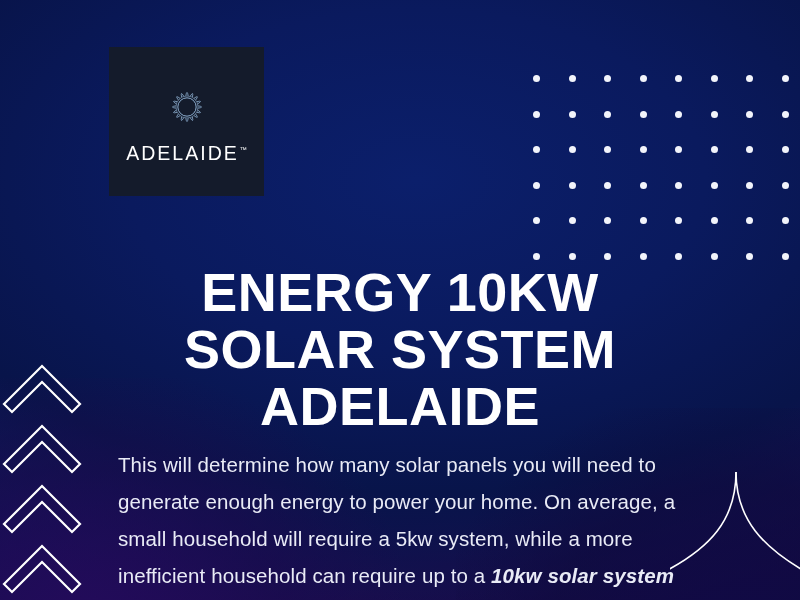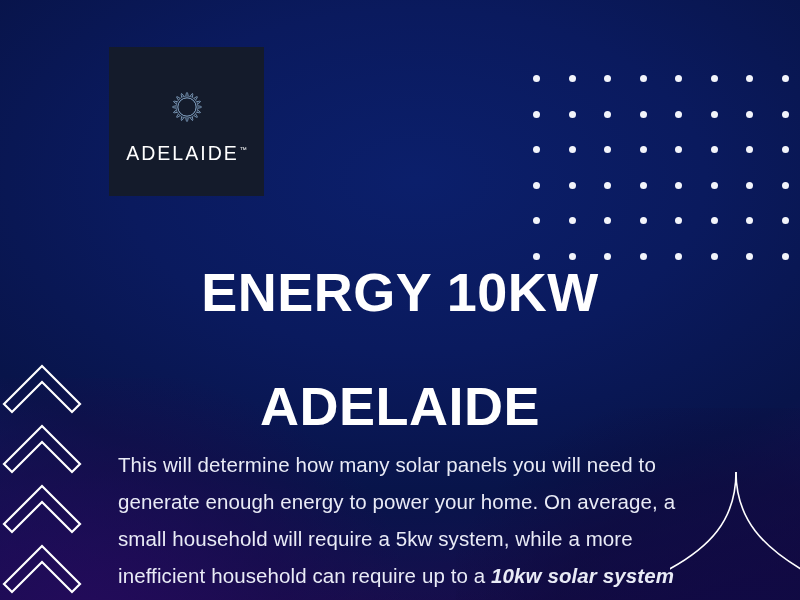--- a/index.html
+++ b/index.html
@@ -243,19 +243,19 @@
 
   <svg class="arch" viewBox="0 0 130 150">
     <g fill="none" stroke="#ffffff" stroke-width="1.6">
       <path d="M66 22 C 66 70, 40 98, -6 122"></path>
       <path d="M66 22 C 66 70, 94 98, 136 122"></path>
     </g>
   </svg>
 
   <h1 class="headline">
     <span>ENERGY 10KW</span><br>
-    <br>
+    <span>SOLAR SYSTEM</span><br>
     <span>ADELAIDE</span>
   </h1>
 
   <p class="body-copy"><span>This will determine how many solar panels you will need to generate enough energy to power your home. On average, a small household will require a 5kw system, while a more inefficient household can require up to a </span><span class="em">10kw solar system Adelaide</span></p>
 
 </div>
 
 </body></html>

